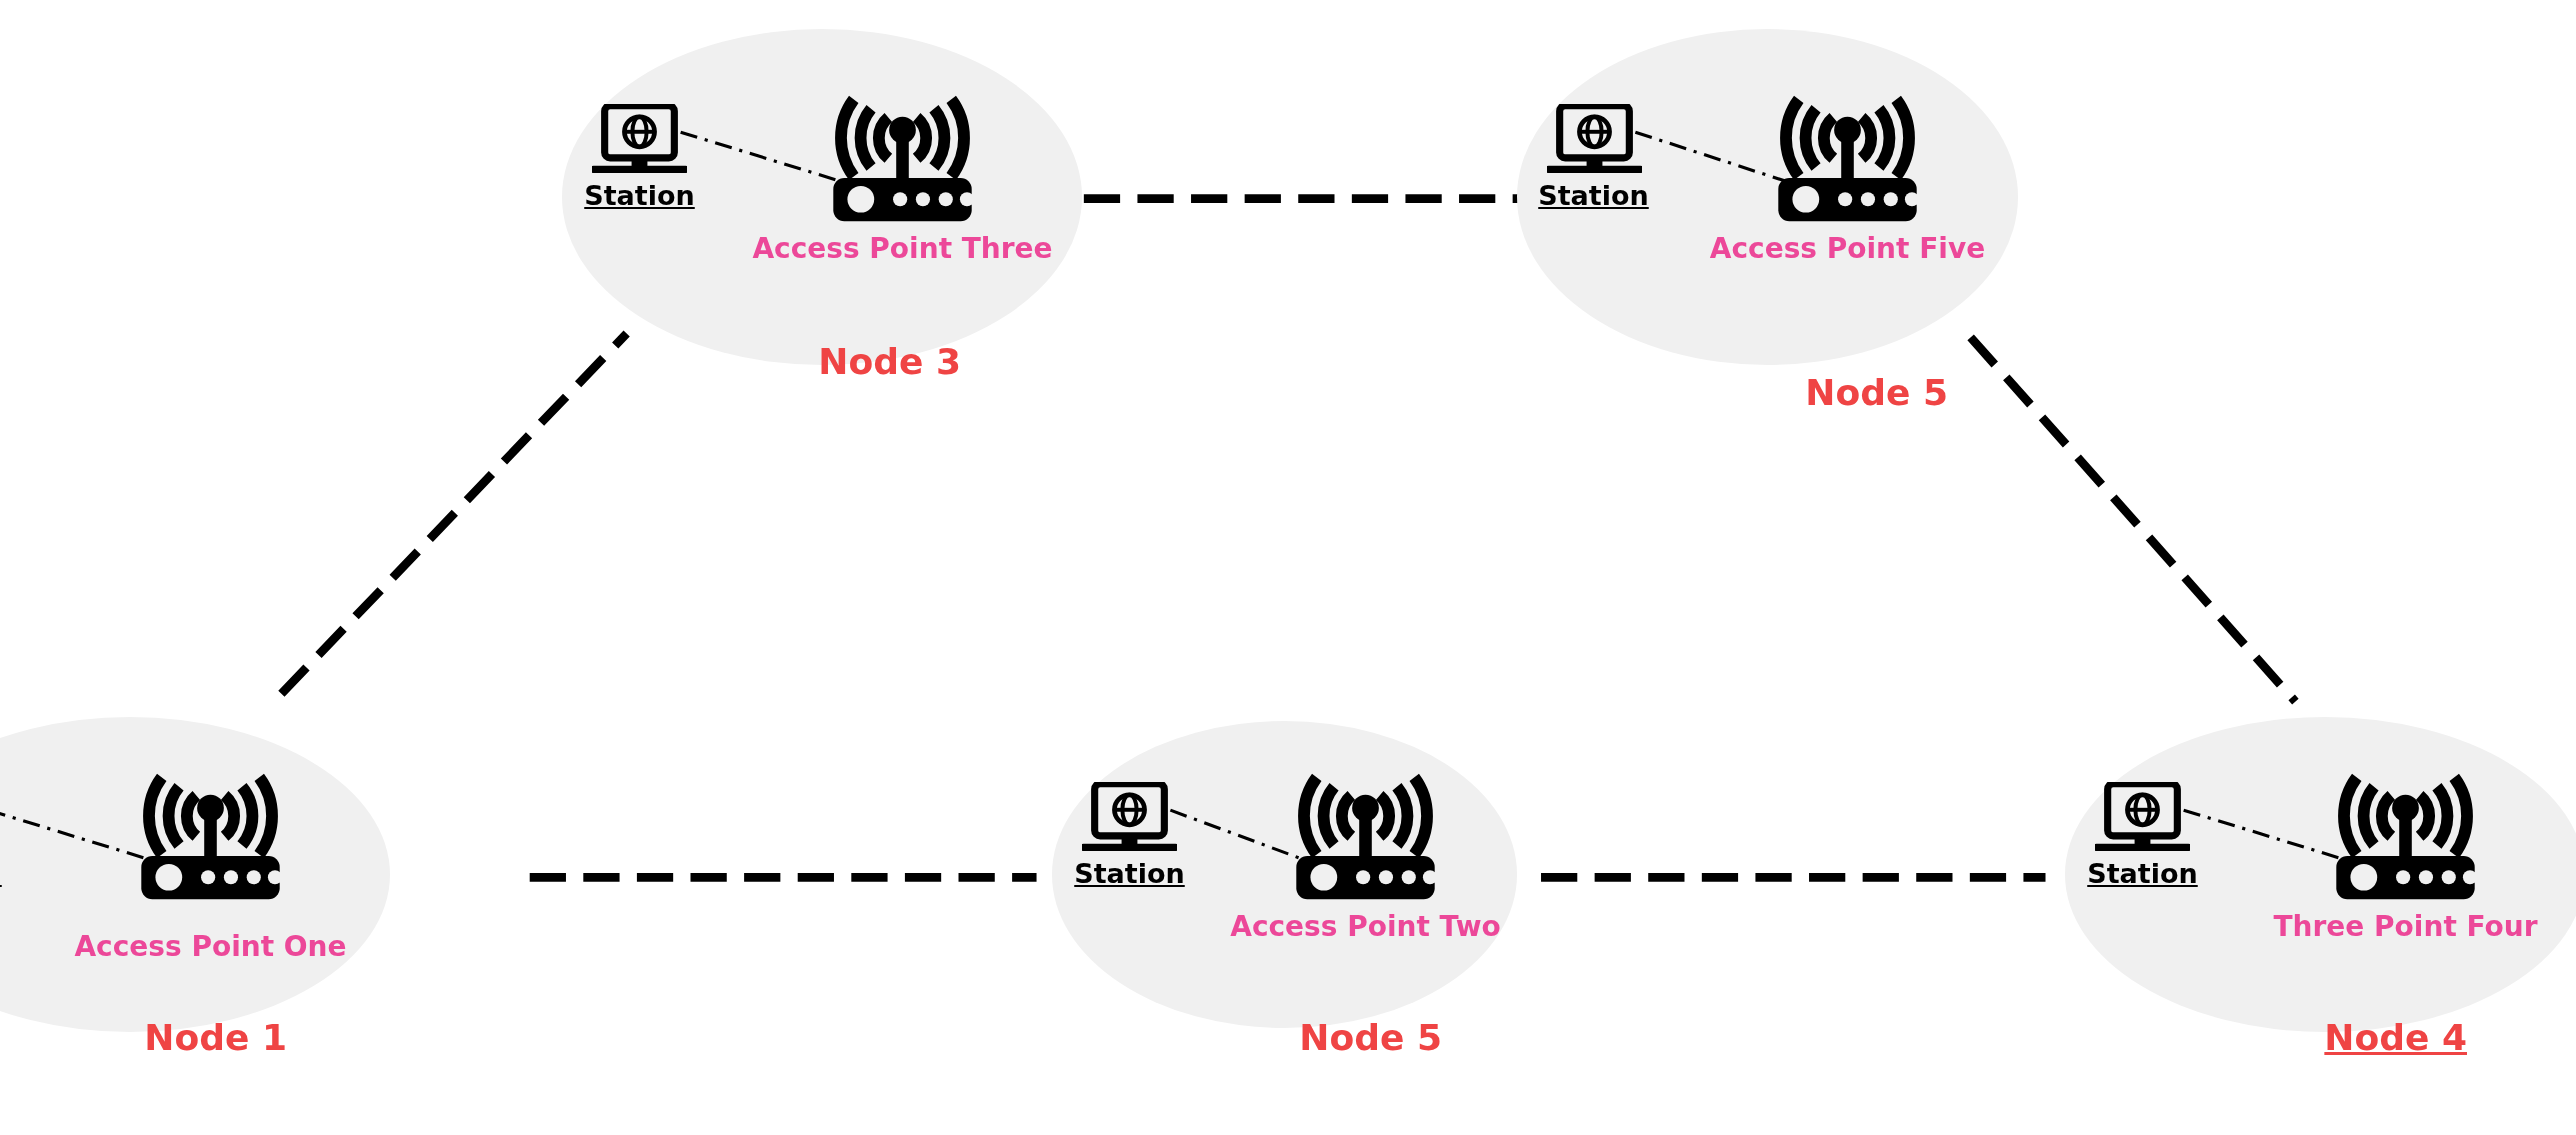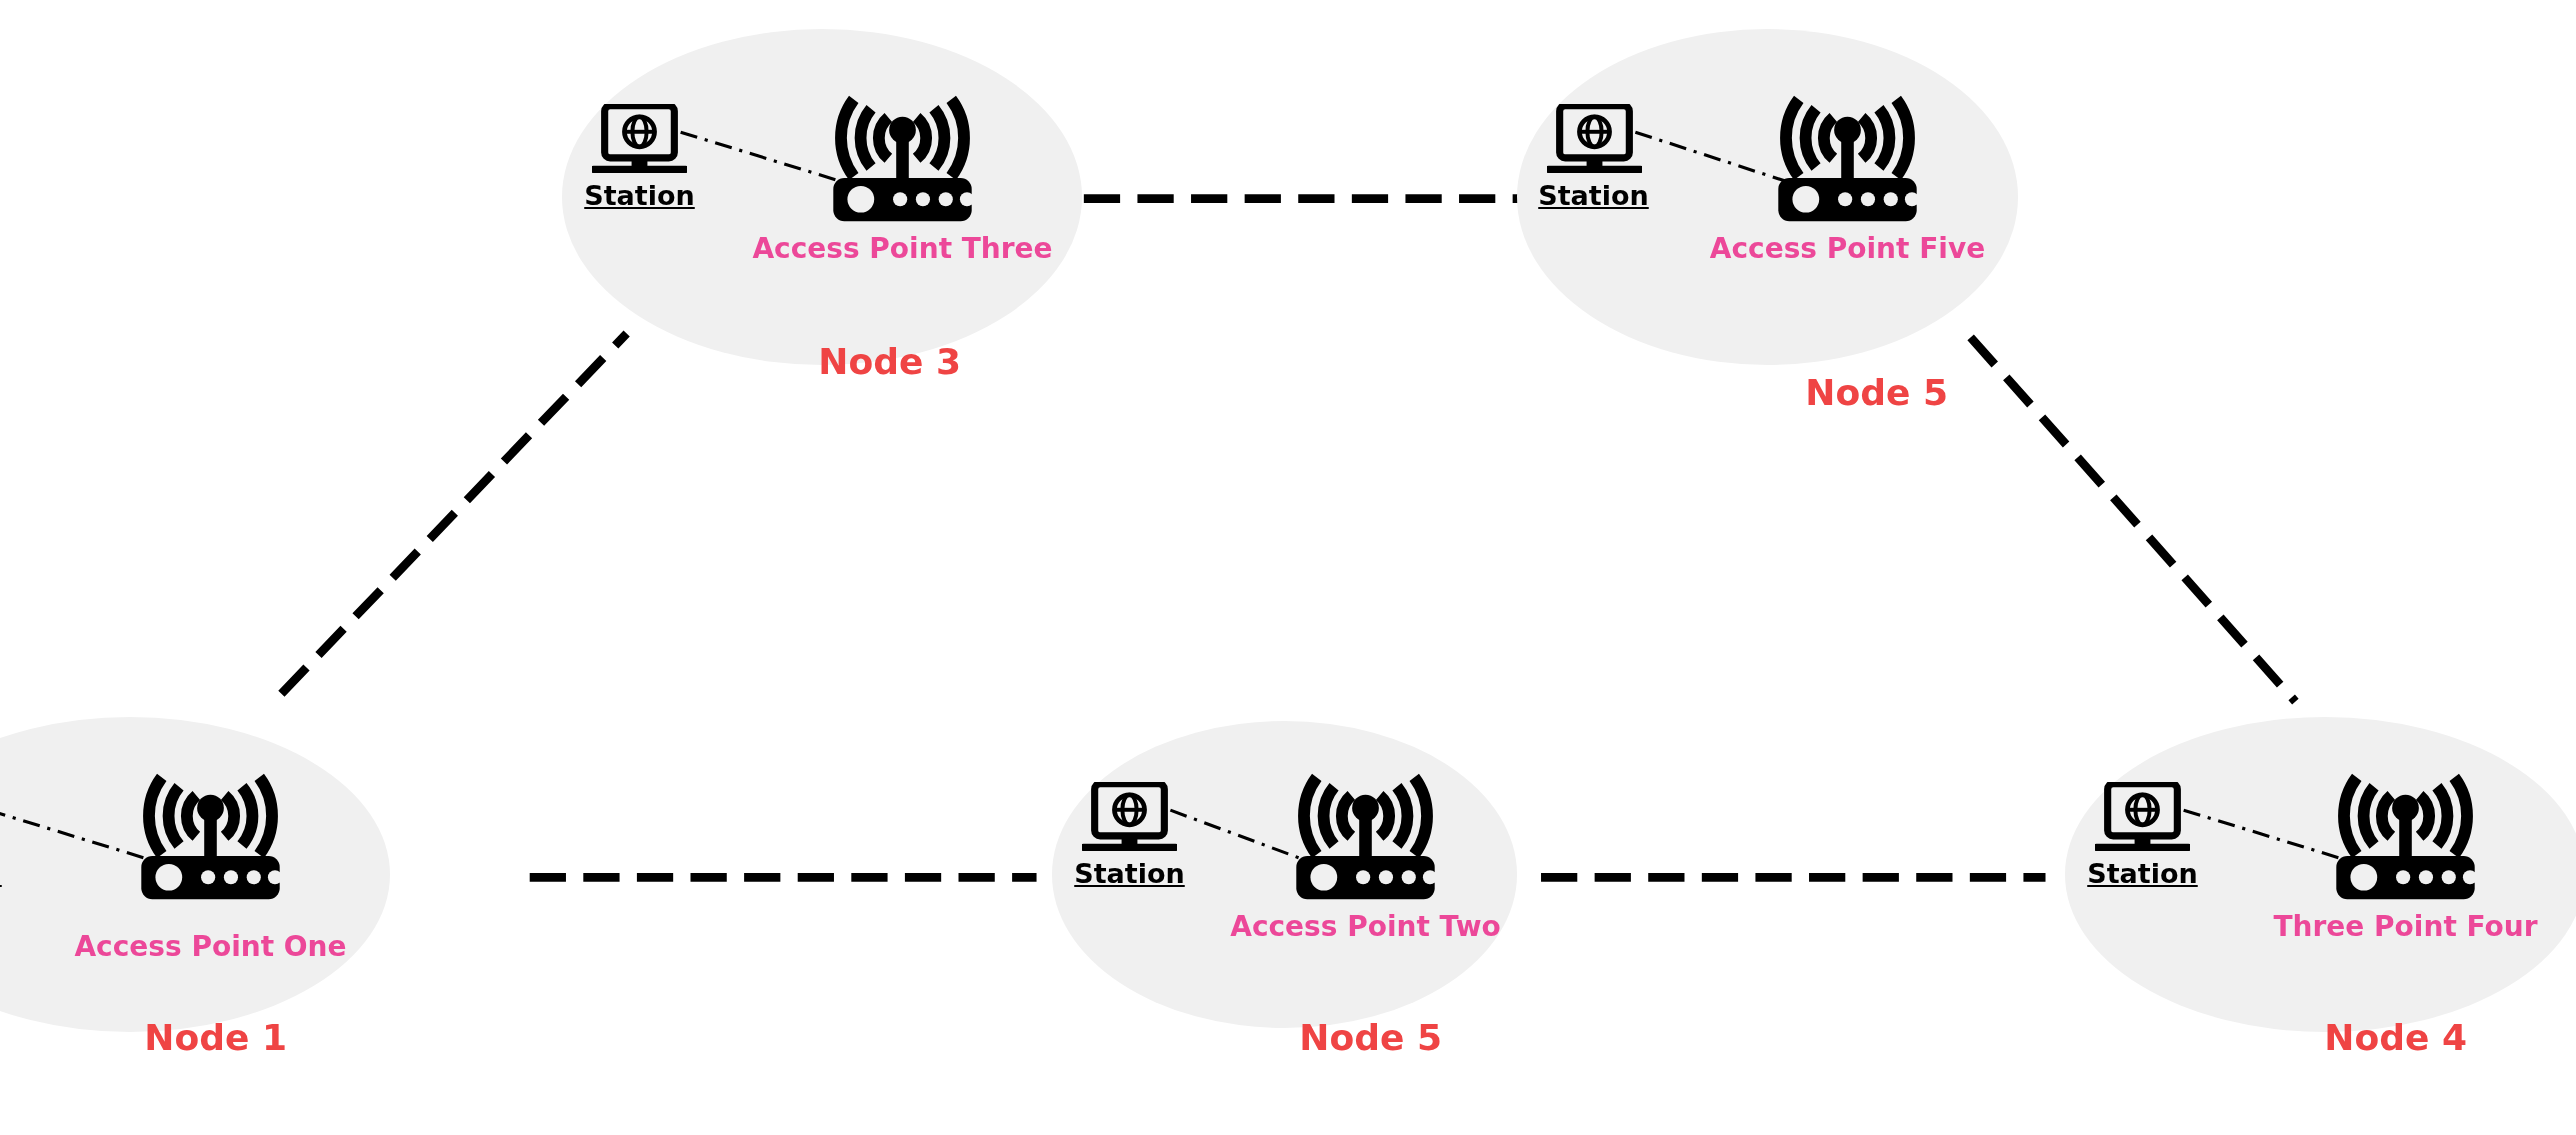--- a/index.html
+++ b/index.html
@@ -186,21 +186,21 @@
       <rect x="102" y="57" width="16" height="68" fill="#000"></rect>
       <rect x="22" y="118" width="176" height="55" rx="14" ry="14" fill="#000"></rect>
       <circle cx="57" cy="145" r="17" fill="#f0f0f0"></circle>
       <circle cx="107" cy="145" r="9" fill="#f0f0f0"></circle>
       <circle cx="136" cy="145" r="9" fill="#f0f0f0"></circle>
       <circle cx="165" cy="145" r="9" fill="#f0f0f0"></circle>
       <circle cx="192" cy="145" r="9" fill="#f0f0f0"></circle>
     </svg>
     <div class="ap-label" style="left: 2248px; top: 910px; width: 315px; font-size: 28px;">Three Point Four</div>
 
-    <div class="node-label" style="left: 2152px; top: 1017px; width: 315px; font-size: 36px;">Node 4</div>
+    <div class="node-label" style="left: 2152px; top: 1017px; width: 315px; font-size: 36px; text-decoration: underline;">Node 4</div>
   </div>
 
   <div class="node">
 
     <div class="ellipse" style="left: 1517px; top: 29px; width: 501px; height: 336px; background: rgb(240, 240, 240);"></div>
 
     <svg class="linker" xmlns="http://www.w3.org/2000/svg" viewBox="0 0 198 70" style="left: 1632px; top: 129px; width: 156px; height: 55px;">
           <line x1="4" y1="4" x2="194" y2="66" stroke="#000000" stroke-width="4" stroke-dasharray="22 10 4 10"></line>
         </svg>
 

